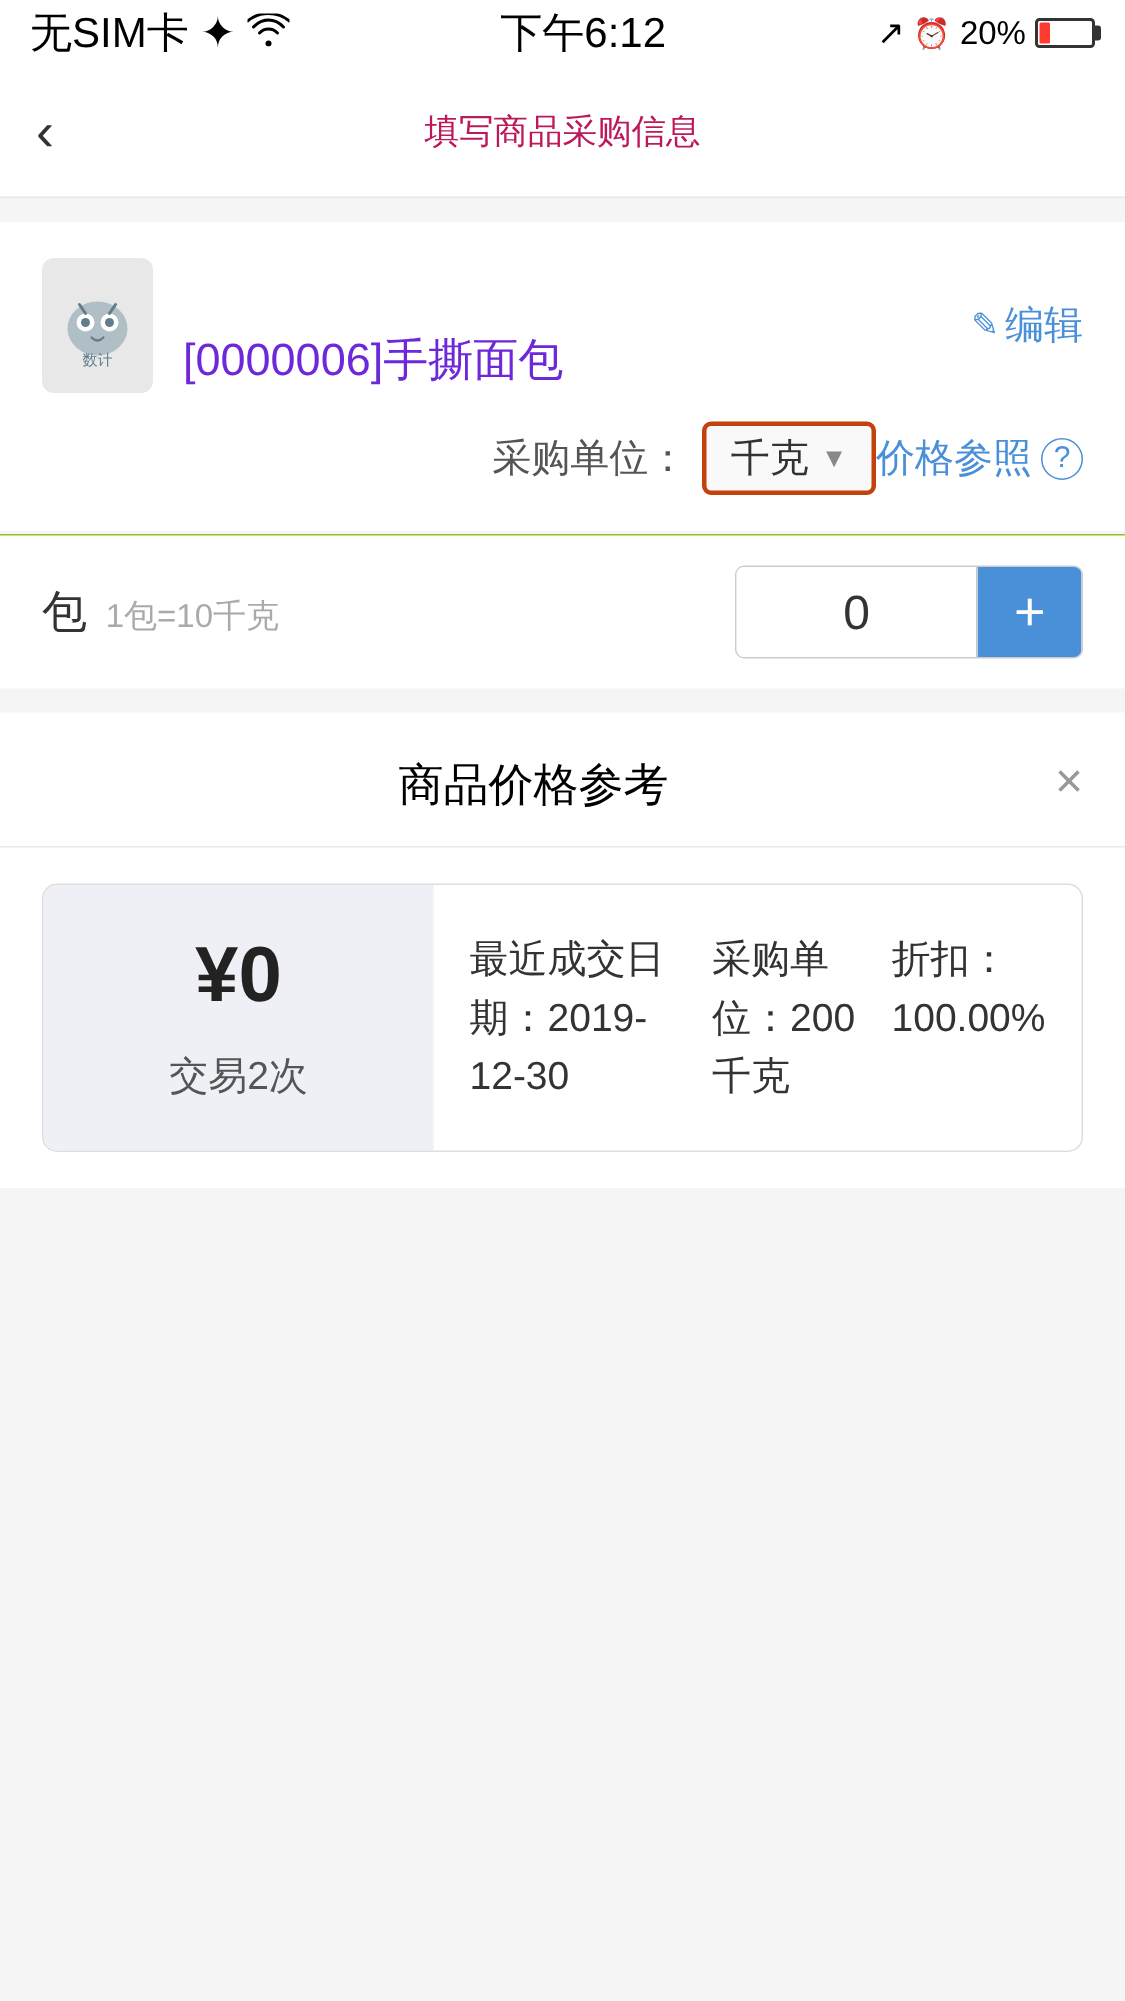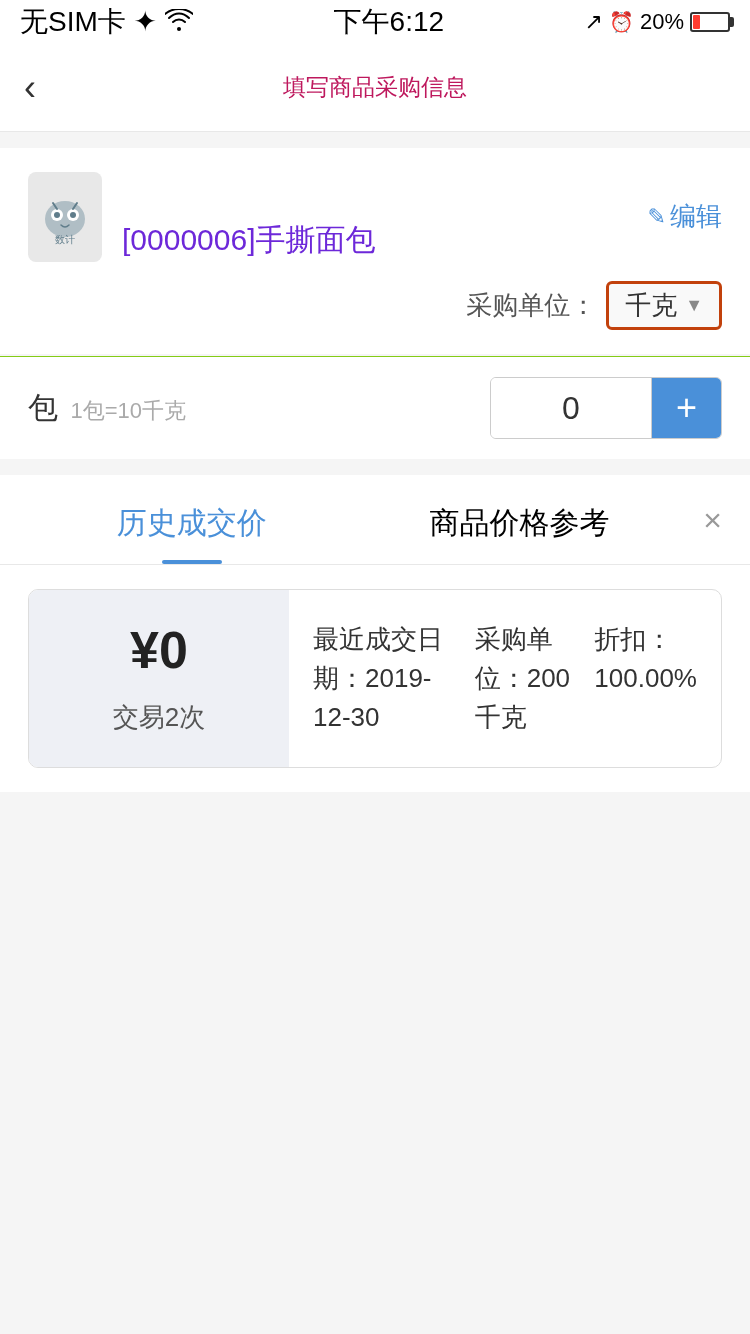--- a/index.html
+++ b/index.html
@@ -335,42 +335,43 @@
       </span>
     </div>
     <div class="unit-row">
       <div style="display:flex;align-items:center;">
         <span class="unit-label">采购单位：</span>
         <div class="unit-select">
           <span>千克</span>
           <span class="unit-select-arrow">▼</span>
         </div>
       </div>
+      <div class="price-ref">
+        <span>价格参照</span>
+        <span style="width:28px;height:28px;border:1.5px solid #4a90d9;border-radius:50%;display:inline-flex;align-items:center;justify-content:center;font-size:20px;color:#4a90d9;">?</span>
+      </div>
     </div>
   </div>
 </div>
 
 <div class="quantity-row">
   <div>
     <span class="qty-unit-label">包</span>
     <span class="qty-sub-label">1包=10千克</span>
   </div>
   <div class="qty-control">
     <input class="qty-input" type="text" value="0" style="">
     <div class="qty-plus-btn">
       <span>+</span>
     </div>
   </div>
 </div>
 
 <div class="tabs-section">
   <div class="tabs-header">
-    <div class="tab-item active">
-      <span>历史成交价</span>
-    </div>
     <div class="tab-item">
       <span>商品价格参考</span>
     </div>
     <div class="tab-close">×</div>
   </div>
 
   <div class="transaction-area">
     <div class="transaction-card">
       <div class="transaction-left">
         <div class="transaction-price">¥0</div>

